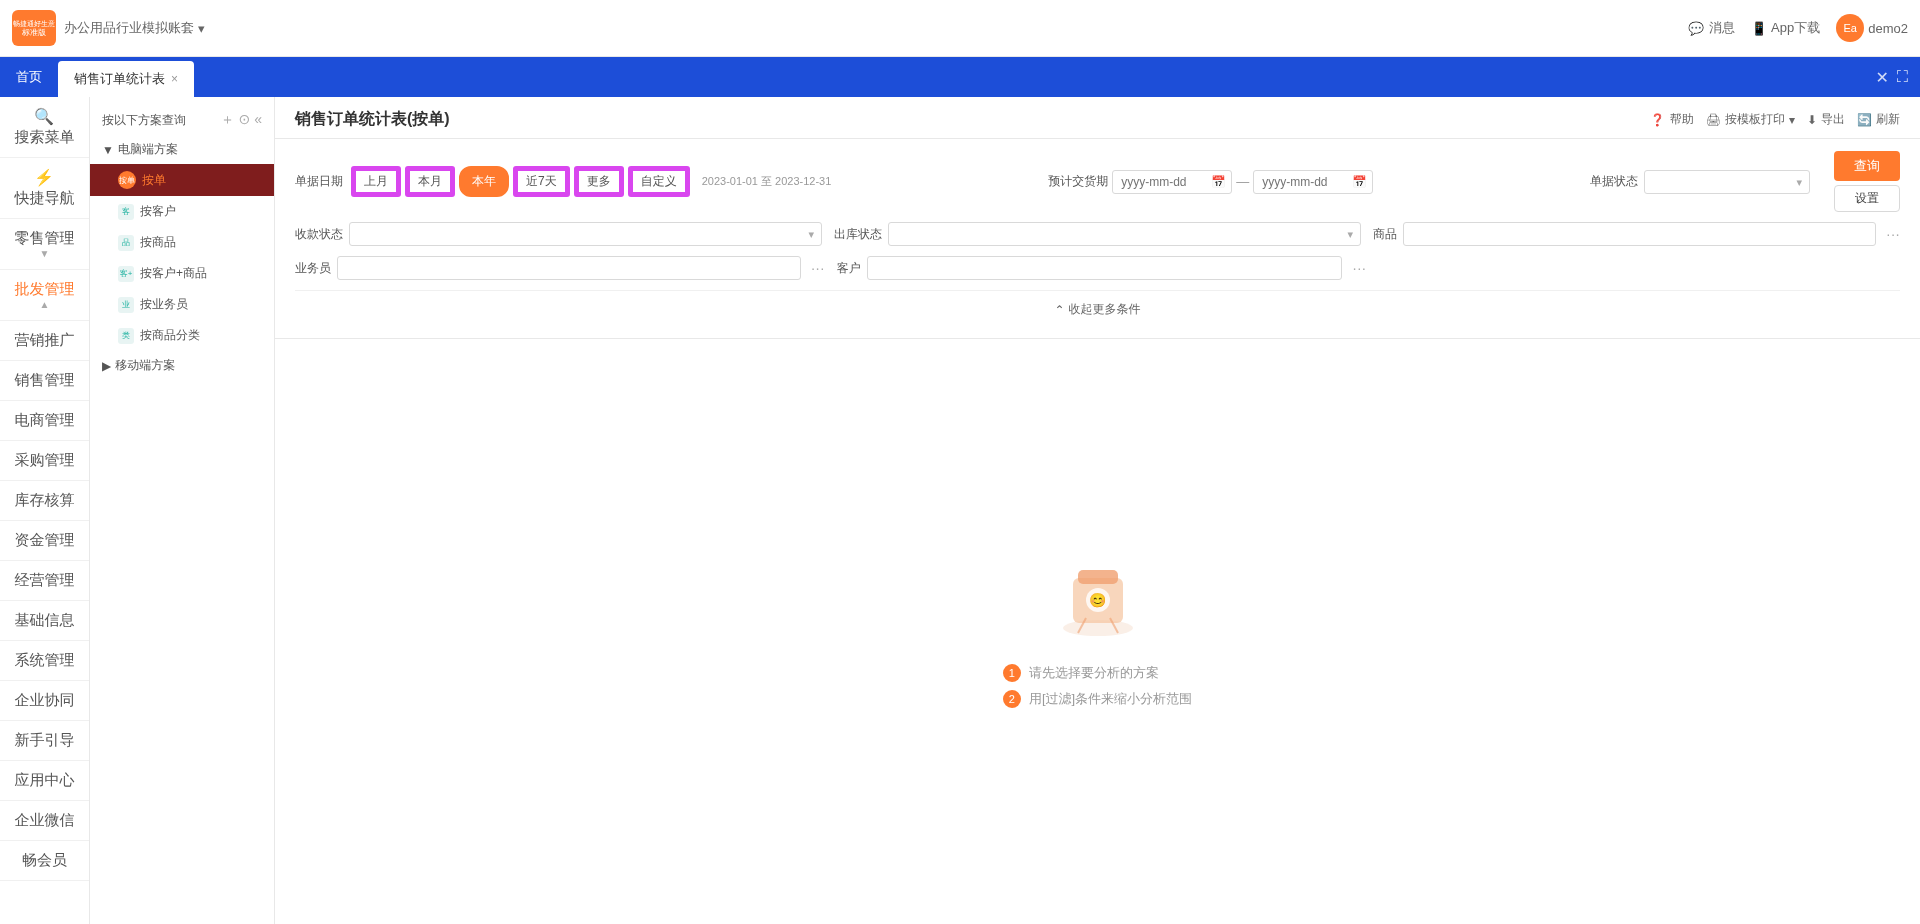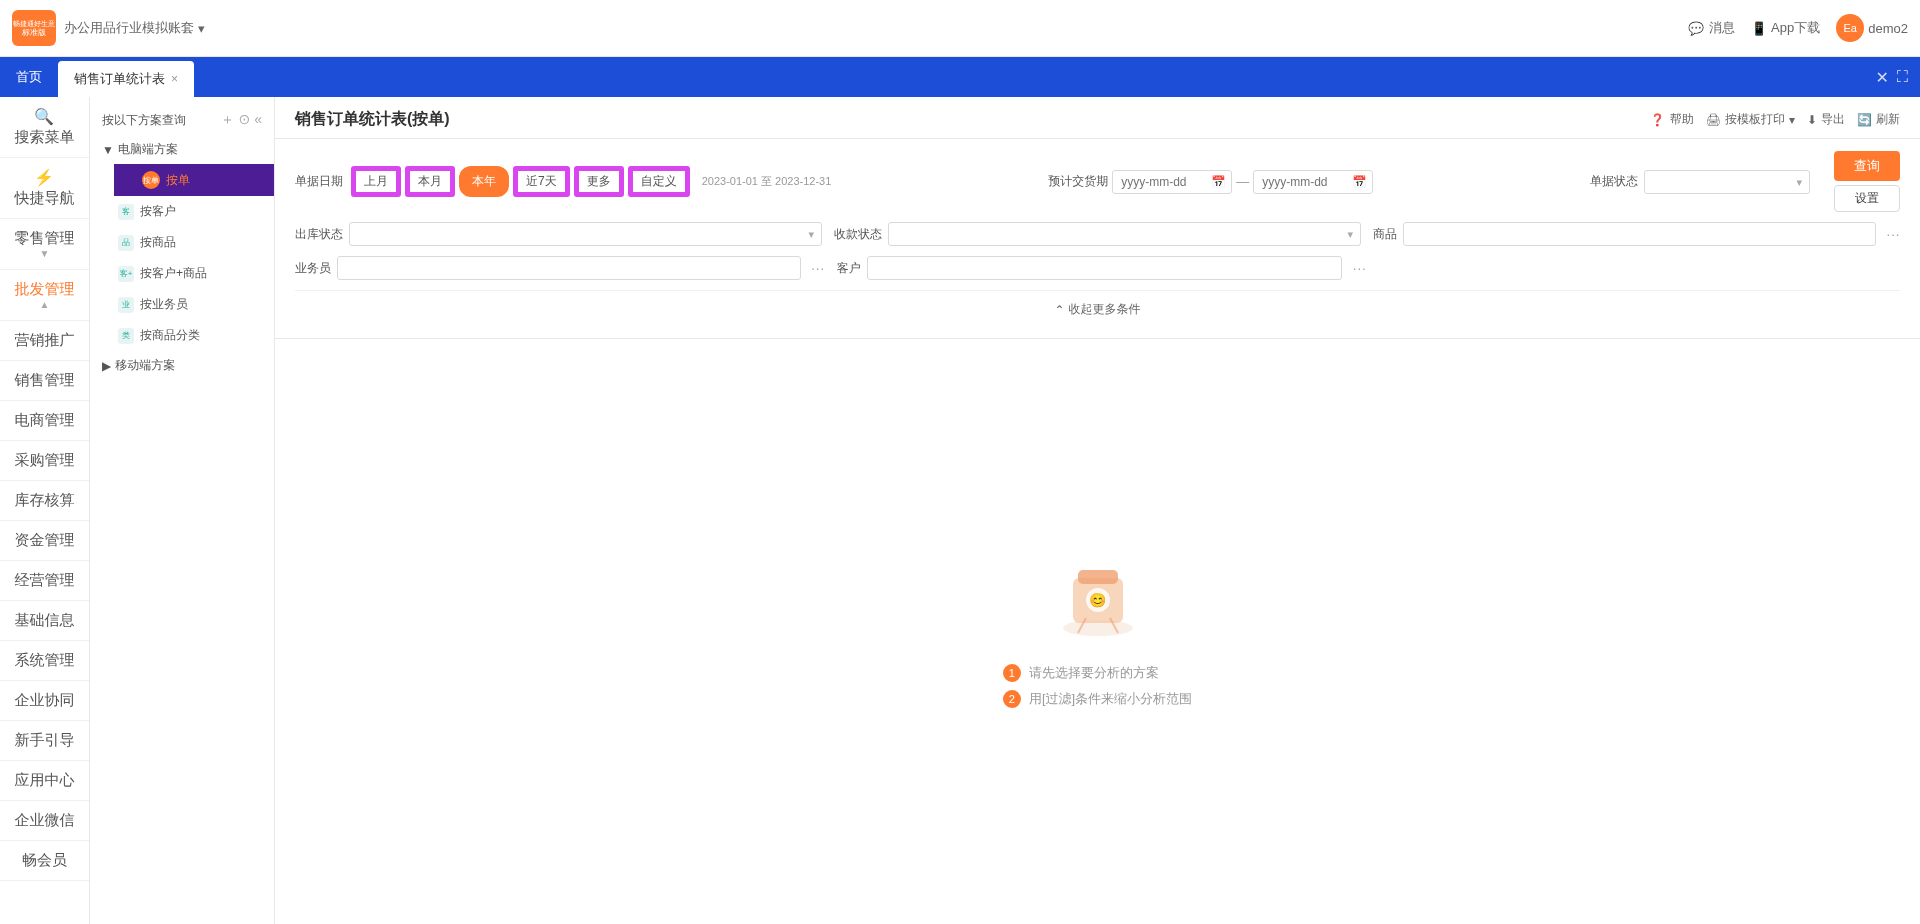--- a/index.html
+++ b/index.html
@@ -36,21 +36,21 @@
     .sidebar-item-arrow { font-size: 10px; color: #aaa; }
 
     
     .left-panel { width: 185px; background: #fff; border-right: 1px solid #e8e8e8; padding: 8px 0; overflow-y: auto; }
     .left-panel-header { display: flex; align-items: center; justify-content: space-between; padding: 6px 12px; font-size: 12px; color: #555; }
     .left-panel-actions { display: flex; gap: 4px; }
     .left-panel-action { cursor: pointer; color: #aaa; font-size: 14px; }
     .tree-group { margin: 0; }
     .tree-group-header { display: flex; align-items: center; padding: 6px 12px; cursor: pointer; font-size: 12px; color: #555; gap: 4px; }
     .tree-item { display: flex; align-items: center; padding: 7px 12px 7px 28px; cursor: pointer; font-size: 12px; color: #555; gap: 6px; position: relative; }
-    .tree-item.selected { background: #4c1d95; color: #ff7a2e; margin-left: 24px; }
+    .tree-item.selected { background: #7f1d1d; color: #ff7a2e; }
     .tree-item-icon { width: 18px; height: 18px; border-radius: 50%; background: #ff7a2e; display: flex; align-items: center; justify-content: center; color: #fff; font-size: 9px; flex-shrink: 0; }
     .tree-item-icon.small { width: 16px; height: 16px; background: #e8f4f3; color: #20b2a0; border-radius: 3px; font-size: 10px; }
 
     
     .content { flex: 1; display: flex; flex-direction: column; overflow: hidden; background: #f0f2f5; }
 
     
     .page-header { background: #fff; padding: 12px 20px 8px; border-bottom: 1px solid #e8e8e8; display: flex; align-items: center; justify-content: space-between; }
     .page-title { font-size: 16px; font-weight: 600; color: #333; }
     .page-header-actions { display: flex; align-items: center; gap: 12px; }
@@ -314,29 +314,29 @@
           </div>
 
           <div style="display:flex;flex-direction:column;gap:4px;margin-left:12px;">
             <button class="btn-query">查询</button>
             <button class="btn-settings">设置</button>
           </div>
         </div>
 
         <div class="filter-row">
           <div class="filter-col" style="flex:1;max-width:33%;">
-            <span class="filter-label">出库状态</span>
+            <span class="filter-label">收款状态</span>
             <div class="select-wrapper" style="flex:1;">
               <select class="filter-select" style="width:100%;">
                 <option></option>
               </select>
             </div>
           </div>
           <div class="filter-col" style="flex:1;max-width:33%;">
-            <span class="filter-label">收款状态</span>
+            <span class="filter-label">出库状态</span>
             <div class="select-wrapper" style="flex:1;">
               <select class="filter-select" style="width:100%;">
                 <option></option>
               </select>
             </div>
           </div>
           <div class="filter-col" style="flex:1;max-width:33%;">
             <span class="filter-label">商品</span>
             <input type="text" class="filter-input" style="flex: 1 1 0%;">
             <span class="filter-dots">···</span>

